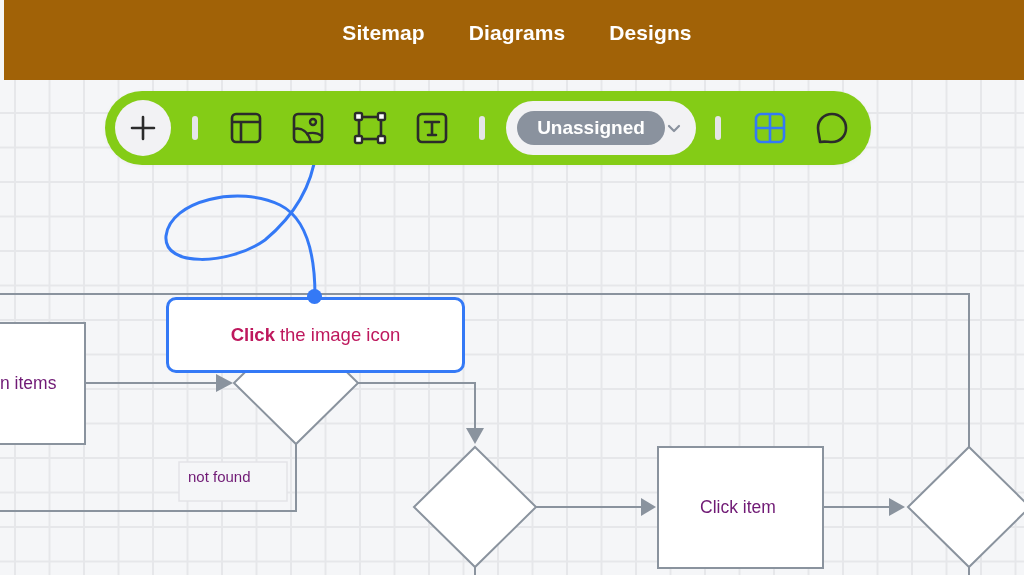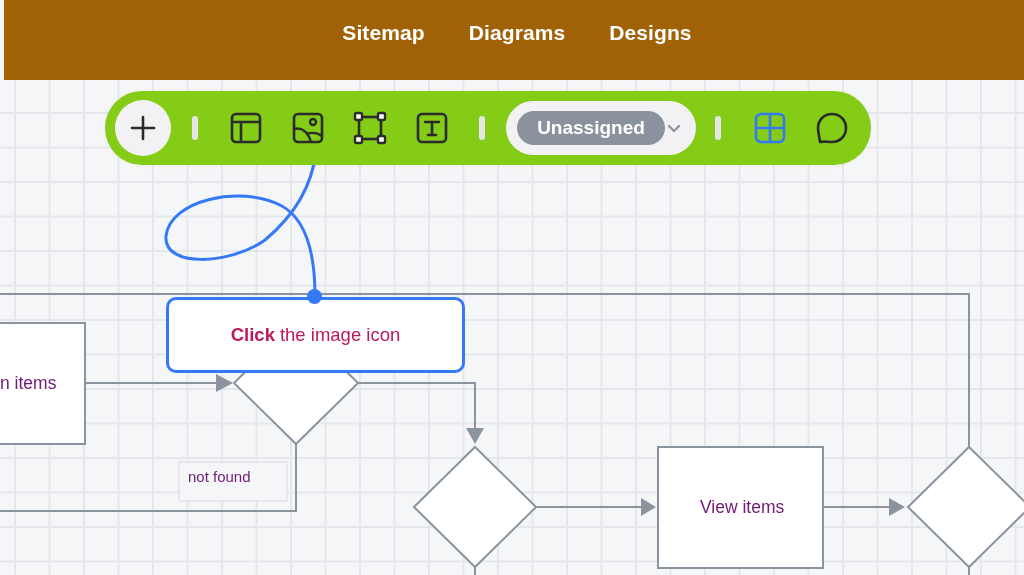--- a/index.html
+++ b/index.html
@@ -131,21 +131,21 @@
 
   <polygon points="969,447 1030,507 969,567 908,507" fill="#ffffff" stroke="#8a939e" stroke-width="2"></polygon>
   <path d="M969 567 L969 575" fill="none" stroke="#8a939e" stroke-width="2"></path>
 
   <path d="M315 296 C 315 240, 300 215, 280 205 C 240 185, 170 200, 166 236 C 163 268, 230 265, 265 240 C 295 215, 312 185, 316 152" fill="none" stroke="#3479f6" stroke-width="3" stroke-linecap="round"></path>
   <path d="M305 162 L316 150 L327 162" fill="none" stroke="#3479f6" stroke-width="3" stroke-linecap="round" stroke-linejoin="round"></path>
 </svg>
 
 <div class="node-text" style="left:0px; top:373px;">n items</div>
 <div class="node-text" style="left:188px; top:468px; font-size:15px;">not found</div>
-<div class="node-text" style="left:700px; top:497px;">View items</div>
+<div class="node-text" style="left:700px; top:497px;">Click item</div>
 
 <div class="tooltip">
   <b>Click</b>
   <span>the image icon</span>
 </div>
 <div class="tooltip-dot"></div>
 
 <div class="toolbar">
   <div class="tb-btn plus-btn">
     <svg width="26" height="26" viewBox="0 0 26 26">

